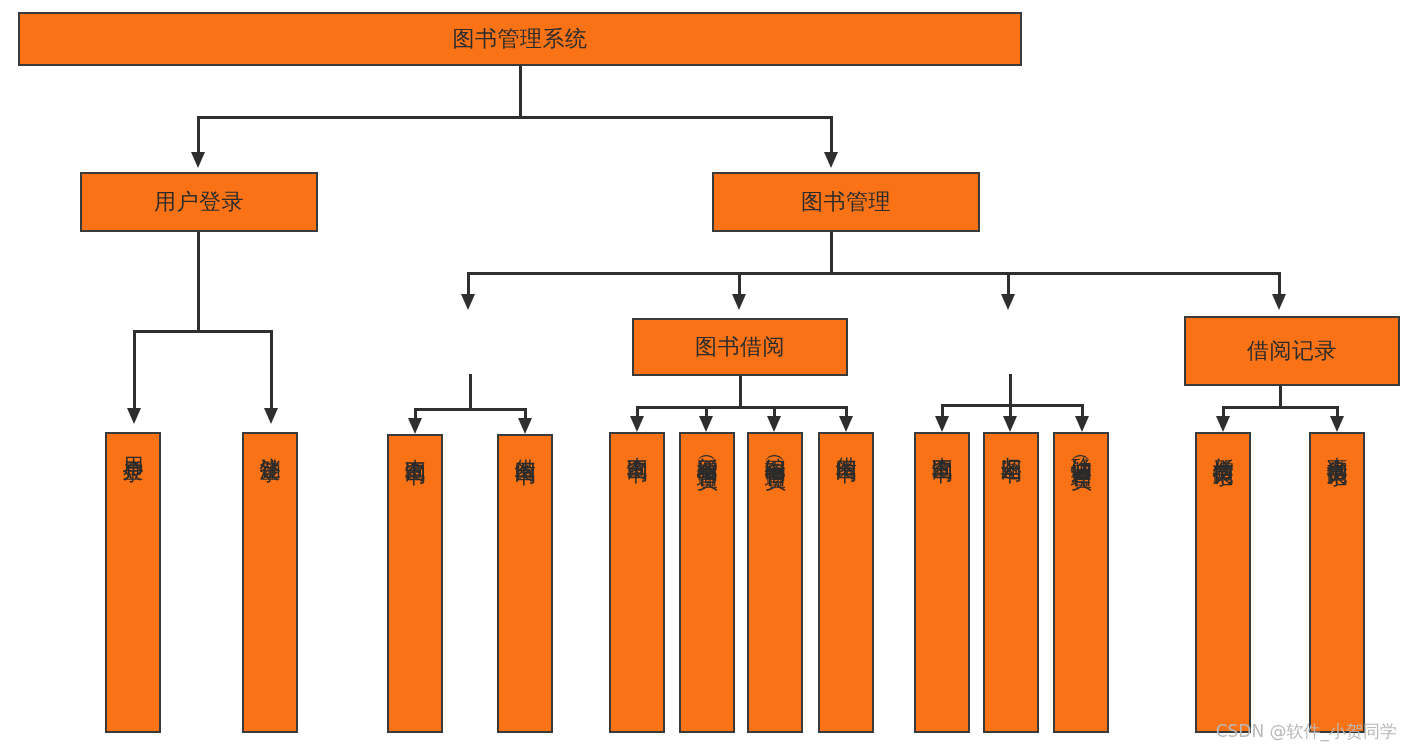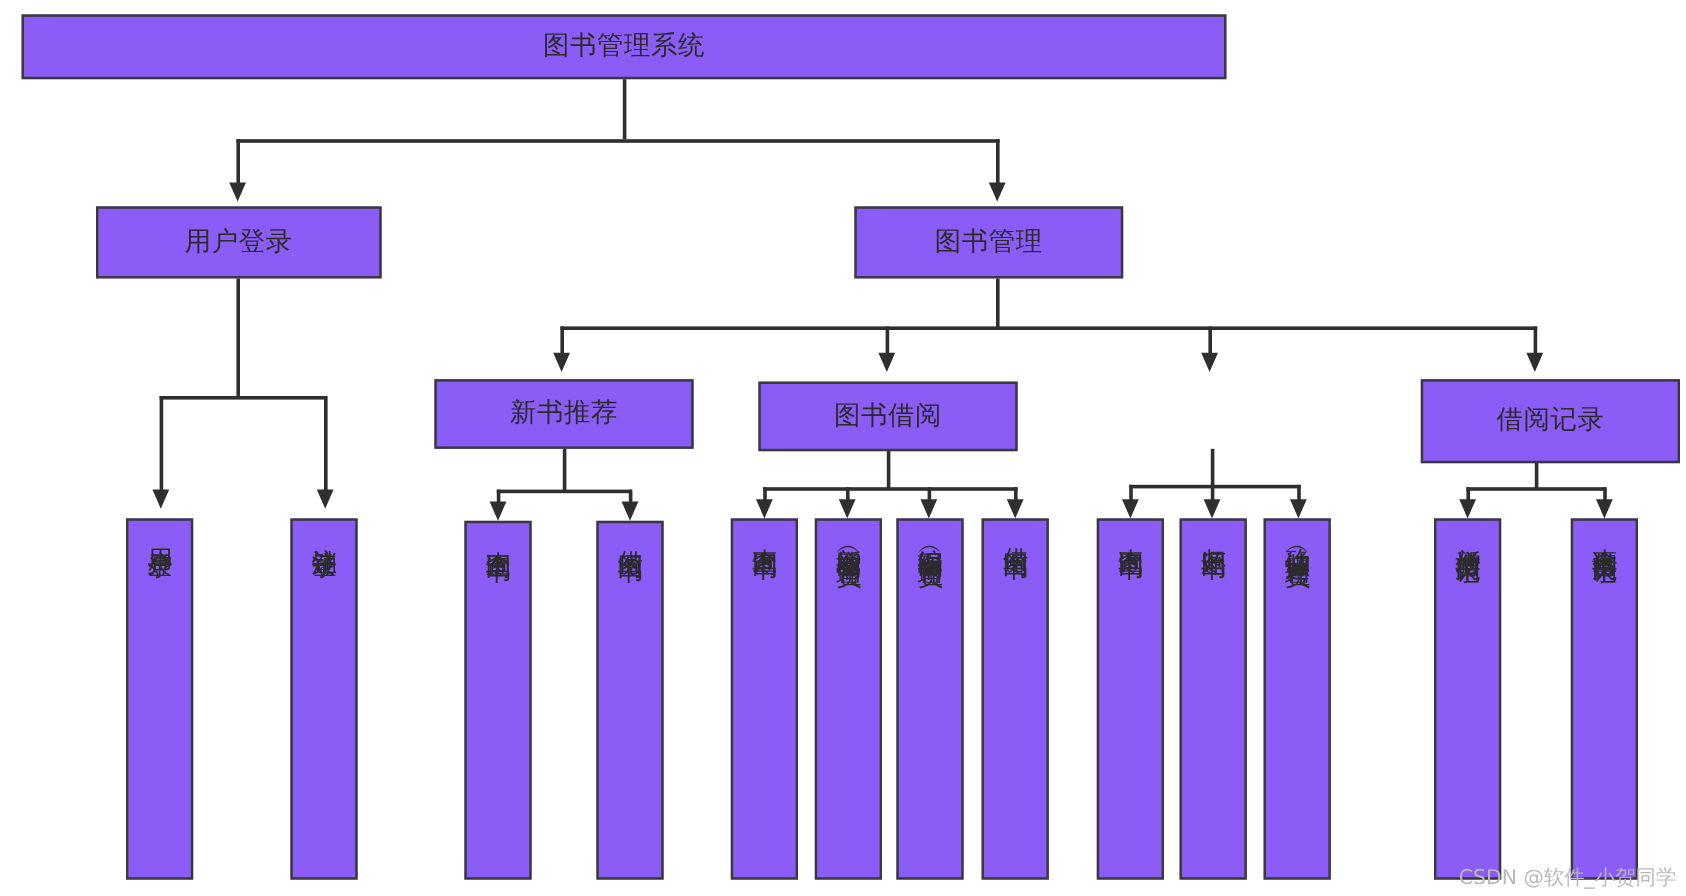--- a/index.html
+++ b/index.html
@@ -15,21 +15,21 @@
     width: 1405px;
     height: 747px;
     background: #ffffff;
     overflow: hidden;
   }
   
   .node {
     position: absolute;
     box-sizing: border-box;
     border: 2.5px solid #3a3a3a;
-    background: #8b5cf6;
+    background: #f97316;
     display: flex;
     align-items: center;
     justify-content: center;
     color: #2b2b2b;
     z-index: 3;
   }
   .node .label {
     display: block;
     white-space: pre;
     letter-spacing: 0.5px;
@@ -98,21 +98,21 @@
   <div class="edge hline" style="left:197px; top:116px; width:636px; height:2.5px;"></div>
 
   <div class="edge vline" style="left:197px; top:116px; width:2.5px; height:38px;"></div>
   <div class="arrow" style="left:191px; top:152px;"></div>
   <div class="edge vline" style="left:830px; top:116px; width:2.5px; height:38px;"></div>
   <div class="arrow" style="left:824px; top:152px;"></div>
 
   <div class="node horiz" style="left:80px; top:172px; width:238px; height:60px;">
     <span class="label">用户登录</span>
   </div>
-  <div class="node horiz" style="left:712px; top:172px; width:224px; height:60px;">
+  <div class="node horiz" style="left:712px; top:172px; width:268px; height:60px;">
     <span class="label">图书管理</span>
   </div>
 
   <div class="edge vline" style="left:197px; top:232px; width:2.5px; height:100px;"></div>
   <div class="edge hline" style="left:133px; top:330px; width:139px; height:2.5px;"></div>
   <div class="edge vline" style="left:133px; top:330px; width:2.5px; height:80px;"></div>
   <div class="arrow" style="left:127px; top:408px;"></div>
   <div class="edge vline" style="left:270px; top:330px; width:2.5px; height:80px;"></div>
   <div class="arrow" style="left:264px; top:408px;"></div>
 
@@ -127,23 +127,20 @@
   <div class="edge hline" style="left:467px; top:272px; width:814px; height:2.5px;"></div>
   <div class="edge vline" style="left:467px; top:272px; width:2.5px; height:24px;"></div>
   <div class="arrow" style="left:461px; top:294px;"></div>
   <div class="edge vline" style="left:738px; top:272px; width:2.5px; height:24px;"></div>
   <div class="arrow" style="left:732px; top:294px;"></div>
   <div class="edge vline" style="left:1007px; top:272px; width:2.5px; height:24px;"></div>
   <div class="arrow" style="left:1001px; top:294px;"></div>
   <div class="edge vline" style="left:1278px; top:272px; width:2.5px; height:24px;"></div>
   <div class="arrow" style="left:1272px; top:294px;"></div>
 
-  <div class="node horiz" style="left:362px; top:316px; width:216px; height:58px;">
-    <span class="label">新书推荐</span>
-  </div>
   <div class="node horiz" style="left:632px; top:318px; width:216px; height:58px;">
     <span class="label">图书借阅</span>
   </div>
   <div class="node horiz" style="left:1184px; top:316px; width:216px; height:70px;">
     <span class="label">借阅记录</span>
   </div>
 
   <div class="edge vline" style="left:469px; top:374px; width:2.5px; height:36px;"></div>
   <div class="edge hline" style="left:414px; top:408px; width:112px; height:2.5px;"></div>
   <div class="edge vline" style="left:414px; top:408px; width:2.5px; height:14px;"></div>

